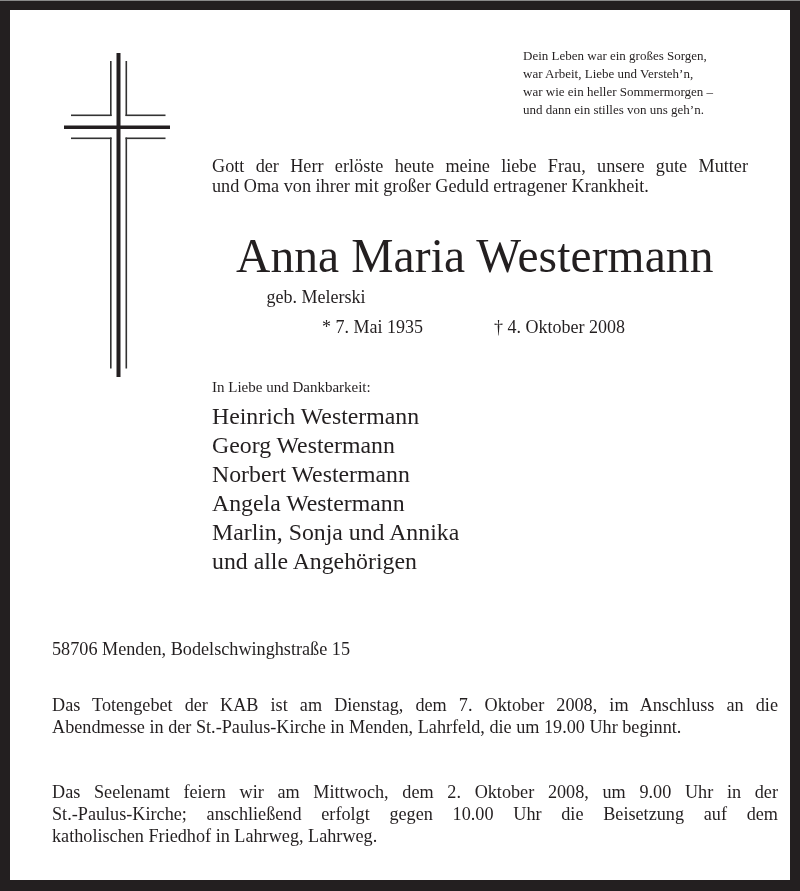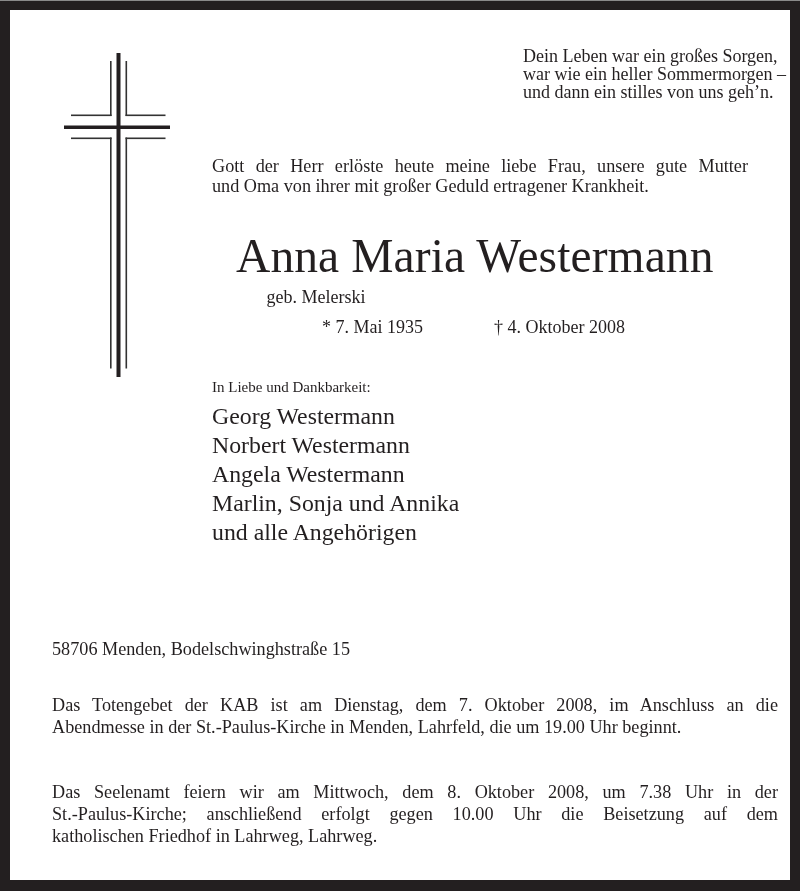--- a/index.html
+++ b/index.html
@@ -5,21 +5,21 @@
   html, body { margin: 0; padding: 0; background: #ffffff; }
   body { width: 800px; height: 891px; position: relative; overflow: hidden;
          font-family: "Liberation Serif", "DejaVu Serif", serif; color: #231f20; }
   .frame { position: absolute; left: 0; top: 0; width: 800px; height: 891px;
            box-sizing: border-box; border: 10px solid #231f20; border-top-width: 10px;
            border-bottom-width: 11px; background: #fff; }
   .frame::before { content: ""; position: absolute; left: -10px; right: -10px; top: -10px;
            height: 1px; background: #8a8a8a; }
   .abs { position: absolute; white-space: nowrap; }
   .cross { position: absolute; left: 0; top: 0; }
-  .poem { left: 523px; top: 47px; font-size: 18px; line-height: 18px; }
+  .poem { left: 523px; top: 47px; font-size: 13px; line-height: 18px; }
   .poem div { white-space: nowrap; }
   .intro { left: 212px; top: 156px; width: 536px; font-size: 18.2px; line-height: 20px;
            white-space: normal; text-align: justify; text-align-last: left; }
   .intro .l1 { display: block; text-align: justify; text-align-last: justify; }
   .intro .l2 { display: block; }
   .name { left: 236px; top: 230px; font-size: 47.5px; line-height: 52px; letter-spacing: 0.1px; }
   .maiden { left: 0; width: 632px; top: 286px; text-align: center; font-size: 18px; line-height: 22px; }
   .born { left: 322px; top: 316px; font-size: 18px; line-height: 22px; }
   .died { left: 494px; top: 316px; font-size: 18px; line-height: 22px; }
   .thanks-label { left: 212px; top: 376px; font-size: 15px; line-height: 22px; }
@@ -52,47 +52,49 @@
 
   <rect x="71" y="137.5" width="40.6" height="1.6" fill="#333"></rect>
   <rect x="110" y="137.5" width="1.6" height="231" fill="#333"></rect>
 
   <rect x="125.5" y="137.5" width="40" height="1.6" fill="#333"></rect>
   <rect x="125.5" y="137.5" width="1.6" height="231" fill="#333"></rect>
 </svg>
 
 <div class="abs poem">
   <div>Dein Leben war ein großes Sorgen,</div>
+  <div>war Arbeit, Liebe und Versteh’n,</div>
   <div>war wie ein heller Sommermorgen –</div>
   <div>und dann ein stilles von uns geh’n.</div>
 </div>
 
 <div class="abs intro">
   <span class="l1">Gott der Herr erlöste heute meine liebe Frau, unsere gute Mutter</span>
   <span class="l2">und Oma von ihrer mit großer Geduld ertragener Krankheit.</span>
 </div>
 
 <div class="abs name">Anna Maria Westermann</div>
 <div class="abs maiden">geb. Melerski</div>
 <div class="abs born">* 7. Mai 1935</div>
 <div class="abs died">† 4. Oktober 2008</div>
 
 <div class="abs thanks-label">In Liebe und Dankbarkeit:</div>
 <div class="abs family">
+  <div>Heinrich Westermann</div>
   <div>Georg Westermann</div>
   <div>Norbert Westermann</div>
   <div>Angela Westermann</div>
   <div>Marlin, Sonja und Annika</div>
   <div>und alle Angehörigen</div>
 </div>
 
 <div class="abs address">58706 Menden, Bodelschwinghstraße 15</div>
 
 <div class="abs para p1">
   <span class="jl">Das Totengebet der KAB ist am Dienstag, dem 7. Oktober 2008, im Anschluss an die</span>
   <span class="ll">Abendmesse in der St.-Paulus-Kirche in Menden, Lahrfeld, die um 19.00 Uhr beginnt.</span>
 </div>
 
 <div class="abs para p2">
-  <span class="jl">Das Seelenamt feiern wir am Mittwoch, dem 8. Oktober 2008, um 7.38 Uhr in der</span>
+  <span class="jl">Das Seelenamt feiern wir am Mittwoch, dem 2. Oktober 2008, um 9.00 Uhr in der</span>
   <span class="jl">St.-Paulus-Kirche; anschließend erfolgt gegen 10.00 Uhr die Beisetzung auf dem</span>
   <span class="ll">katholischen Friedhof in Lahrweg, Lahrweg.</span>
 </div>
 
 </body></html>

